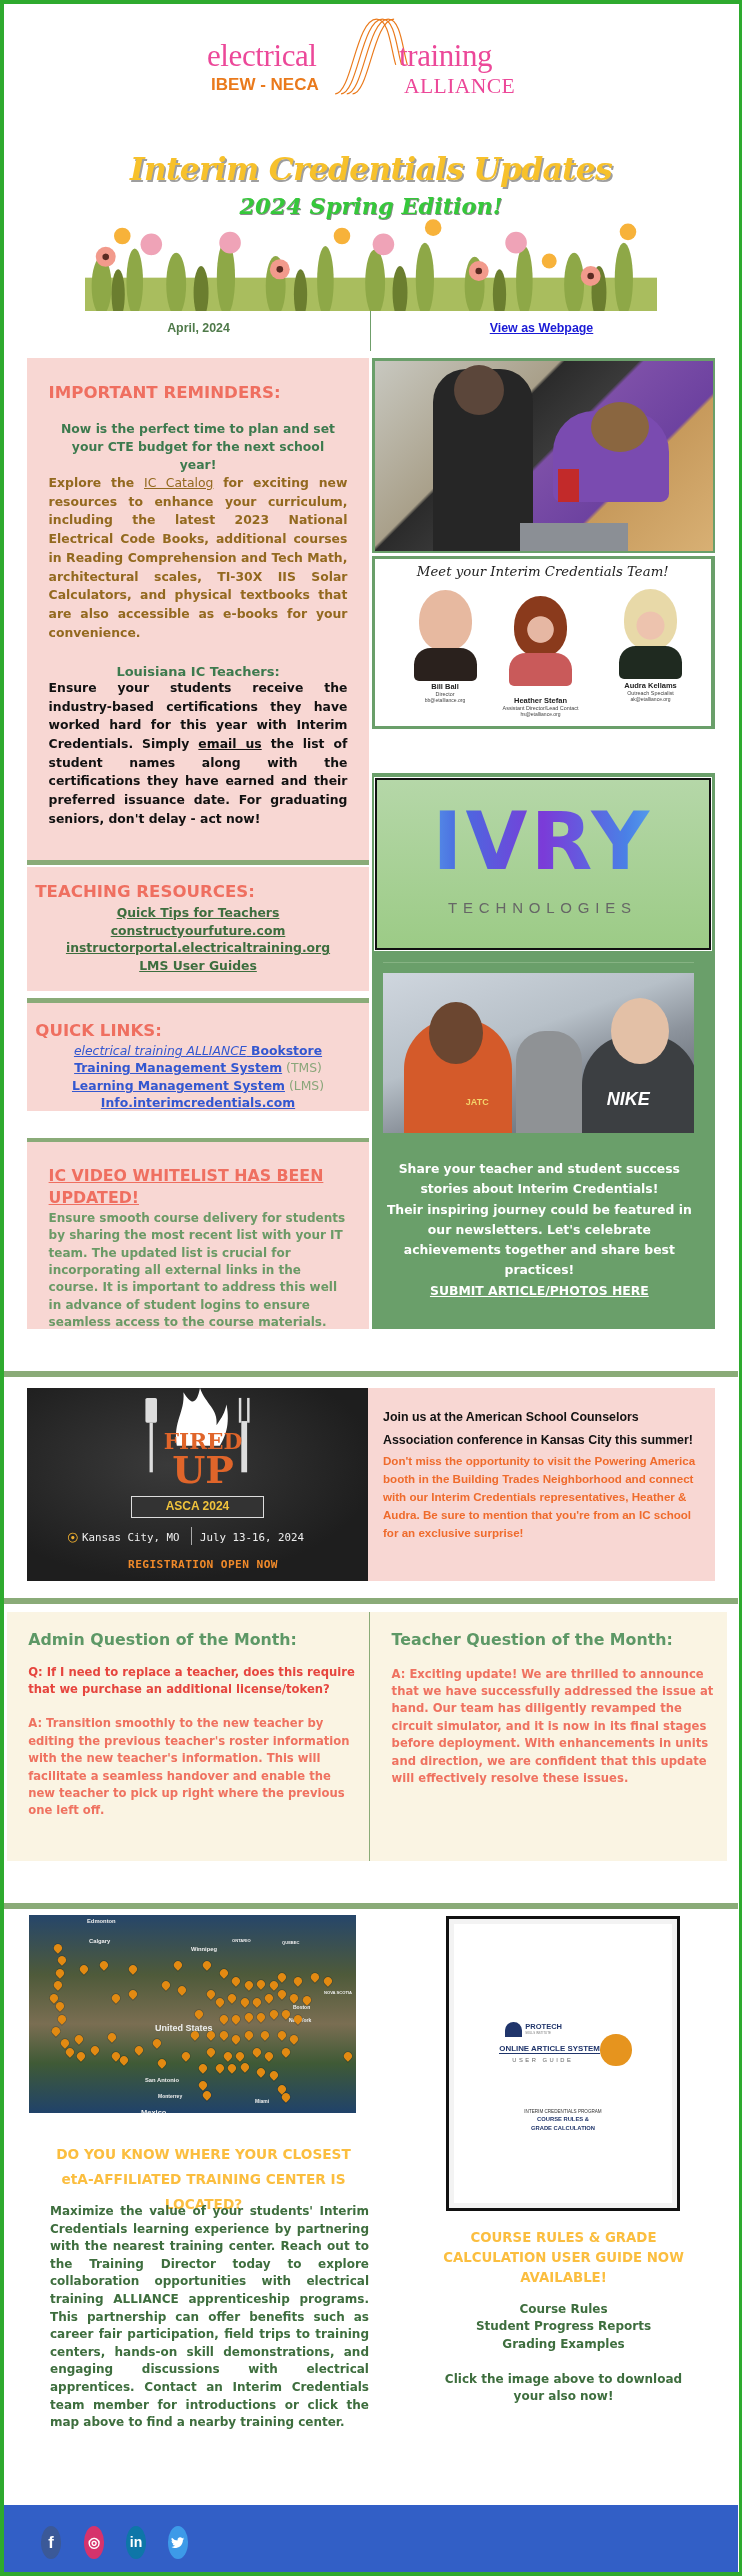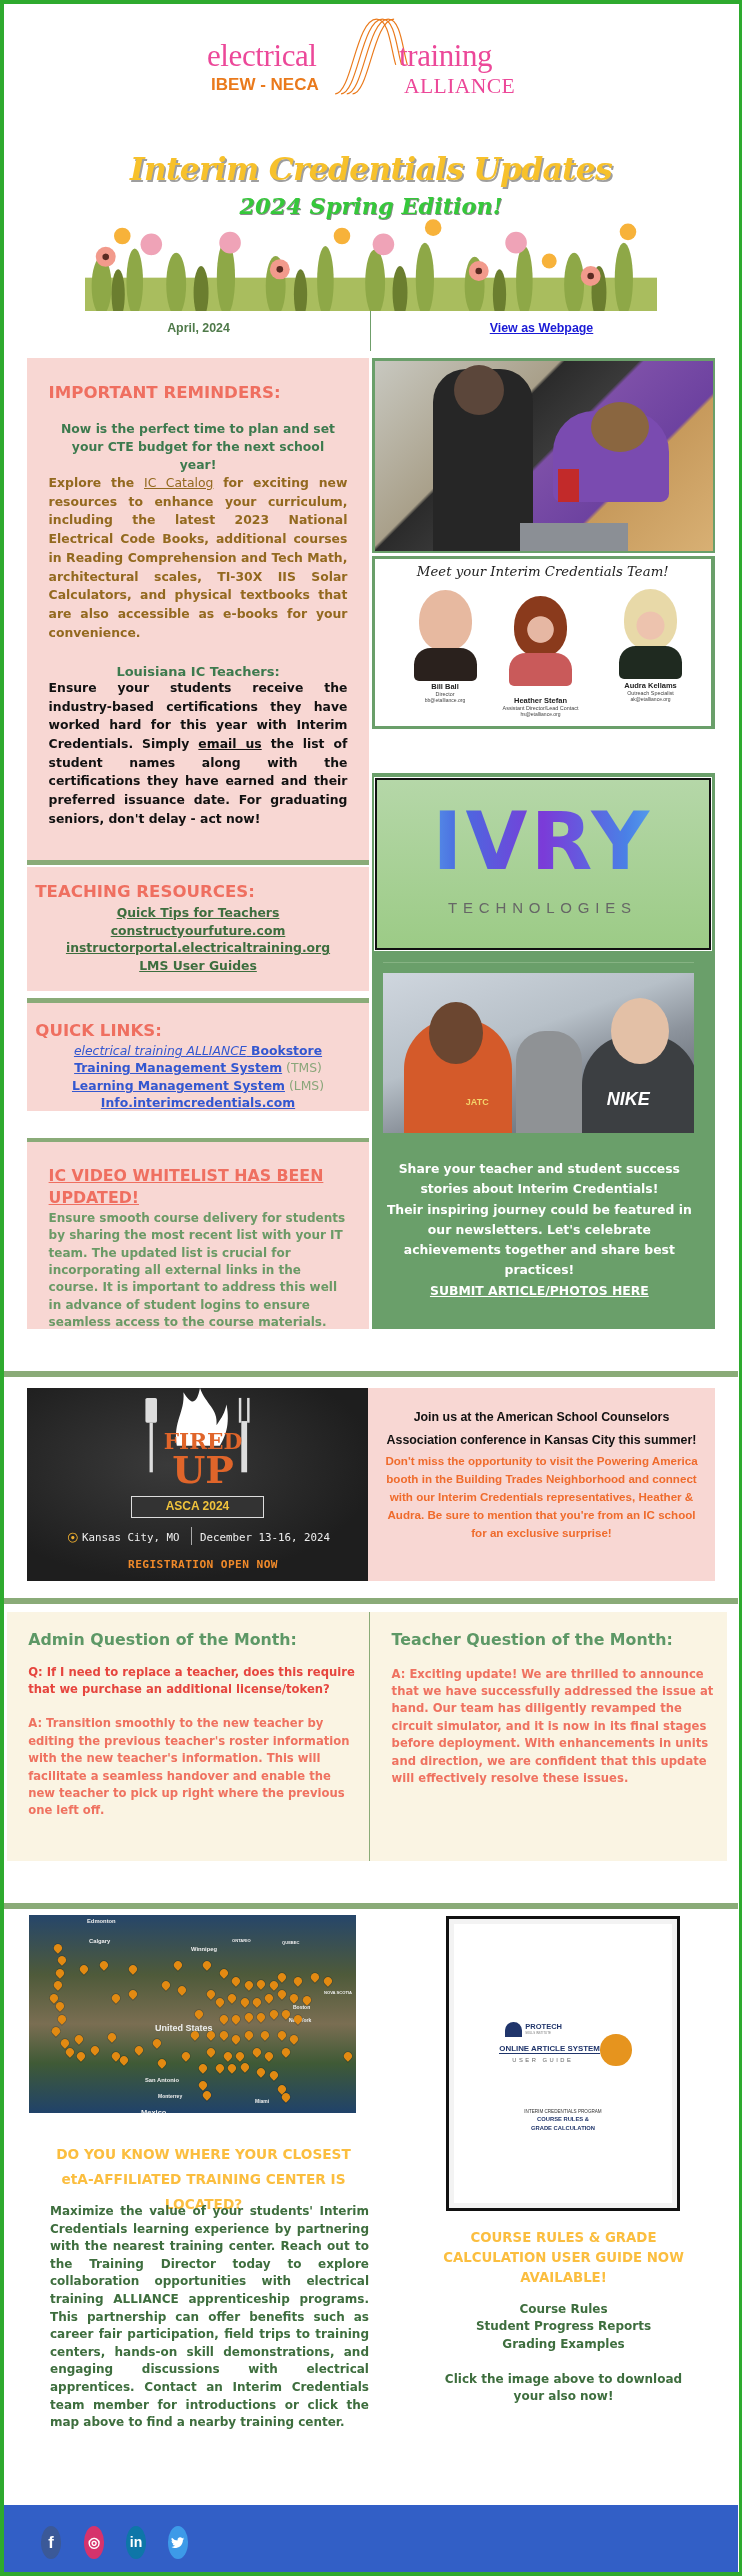--- a/index.html
+++ b/index.html
@@ -80,21 +80,21 @@
   .stories-line { position: absolute; left: 10.8px; top: 5.8px; width: 311px; height: 0.8px; background: #86b383; }
   .photo2 { position: absolute; left: 10.8px; top: 17.4px; width: 311px; height: 160px; background: linear-gradient(160deg, #cfd6de 0%, #b7c0c8 40%, #8c939c 60%, #525860 100%); overflow: hidden; }
   .stories-text { position: absolute; left: 8.3px; right: 16.6px; top: 203px; text-align: center; color: #fff; font-weight: bold; font-size: 12.4px; line-height: 20.3px; }
   .stories-text .sub { text-decoration: underline; display: block; }
 
   
   .fullsep { left: 4.1px; width: 734px; height: 5.8px; background: #8aab78; }
 
   
   .asca-img { left: 27px; top: 1388px; width: 352px; height: 193px; background: radial-gradient(ellipse at 40% 40%, #3a3a3a, #1e1e1e 70%); overflow: hidden; }
-  .asca-text { left: 368px; top: 1388px; width: 347px; height: 193px; background: #f8d7d3; padding: 18px 15px 0 15px; text-align: center; font-family: "Liberation Sans", sans-serif; }
+  .asca-text { left: 368px; top: 1388px; width: 347px; height: 193px; background: #f8d7d3; padding: 18px 15px 0 15px; font-family: "Liberation Sans", sans-serif; }
   .asca-head { color: #111; font-size: 12.4px; line-height: 23px; font-weight: bold; }
   .asca-body { color: #ef6b2c; font-size: 11.6px; line-height: 18px; font-weight: bold; }
 
   
   .qbox { top: 1612px; height: 249px; background: #faf4e3; padding: 18px 0 0 0; }
   .q-left { left: 6.6px; width: 363px; padding-left: 21.6px; padding-right: 10px; }
   .q-right { left: 369px; width: 358px; padding-left: 21.6px; padding-right: 10px; border-left: 1.7px solid #8aab78; }
   .q-h { color: #5d9866; font-weight: bold; font-size: 15.8px; margin-bottom: 15px; }
   .q-q { color: #e6453e; font-weight: bold; font-size: 11.6px; line-height: 17.4px; }
   .q-a { color: #ef7260; font-weight: bold; font-size: 11.6px; line-height: 17.4px; margin-top: 16.6px; }
@@ -315,21 +315,21 @@
     <rect x="135" y="12" width="3" height="30" fill="#ddd"></rect>
       <rect x="145" y="12" width="3" height="30" fill="#ddd"></rect>
       <rect x="138" y="40" width="7" height="62" fill="#ddd"></rect>
   </svg>
   <div style="position:absolute;left:0;right:0;top:43px;text-align:center;font-family:'DejaVu Serif',serif;font-weight:bold;color:#e0652a;font-size:21.6px;line-height:21.6px">FIRED</div>
   <div style="position:absolute;left:0;right:0;top:63px;text-align:center;font-family:'DejaVu Serif',serif;font-weight:bold;color:#e0652a;font-size:38px;line-height:38px">UP</div>
   <div style="position:absolute;left:104px;top:108px;width:133px;height:21.6px;background:#333;border:1.7px solid #ddd;text-align:center;color:#f0c33c;font-weight:bold;font-family:'Liberation Sans',sans-serif;font-size:12px;line-height:18px">ASCA 2024</div>
   <div style="position:absolute;left:40px;top:143px;color:#f0b030;font-size:11.6px">⦿</div>
   <div style="position:absolute;left:55px;top:143px;color:#eee;font-size:10.8px;font-family:'DejaVu Sans Mono',monospace">Kansas City, MO</div>
   <div style="position:absolute;left:164px;top:139px;width:0.8px;height:18px;background:#aaa"></div>
-  <div style="position:absolute;left:173px;top:143px;color:#eee;font-size:10.8px;font-family:'DejaVu Sans Mono',monospace">December 13-16, 2024</div>
+  <div style="position:absolute;left:173px;top:143px;color:#eee;font-size:10.8px;font-family:'DejaVu Sans Mono',monospace">July 13-16, 2024</div>
   <div style="position:absolute;left:0;right:0;top:170px;text-align:center;color:#f08a2a;font-size:11.2px;font-weight:bold;font-family:'DejaVu Sans Mono',monospace;letter-spacing:0.4px">REGISTRATION OPEN NOW</div>
 </div>
 <div class="abs asca-text">
   <div class="asca-head">Join us at the American School Counselors Association conference in Kansas City this summer!</div>
   <div class="asca-body">Don't miss the opportunity to visit the Powering America booth in the Building Trades Neighborhood and connect with our Interim Credentials representatives, Heather &amp; Audra. Be sure to mention that you're from an IC school for an exclusive surprise!</div>
 </div>
 
 <div class="abs fullsep" style="top:1598px"></div>
 
 <div class="abs qbox q-left">

